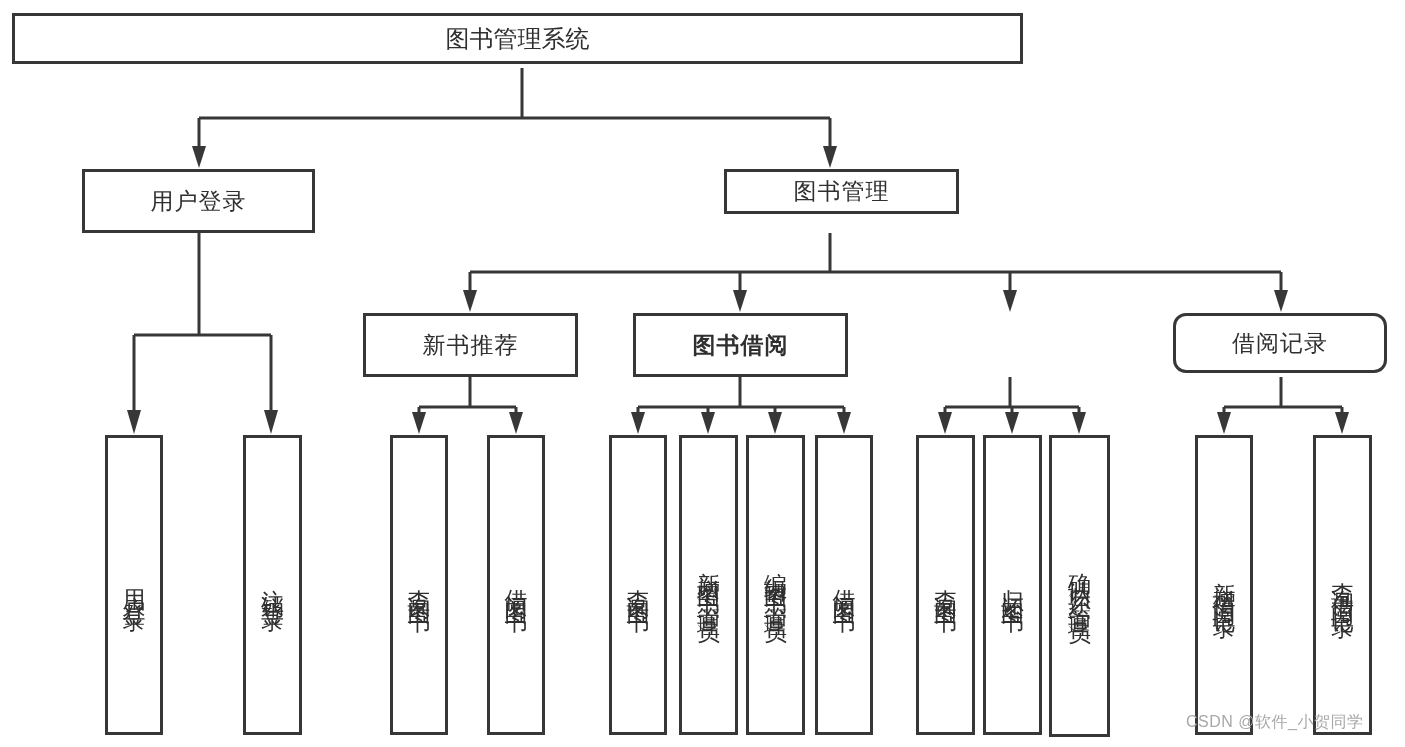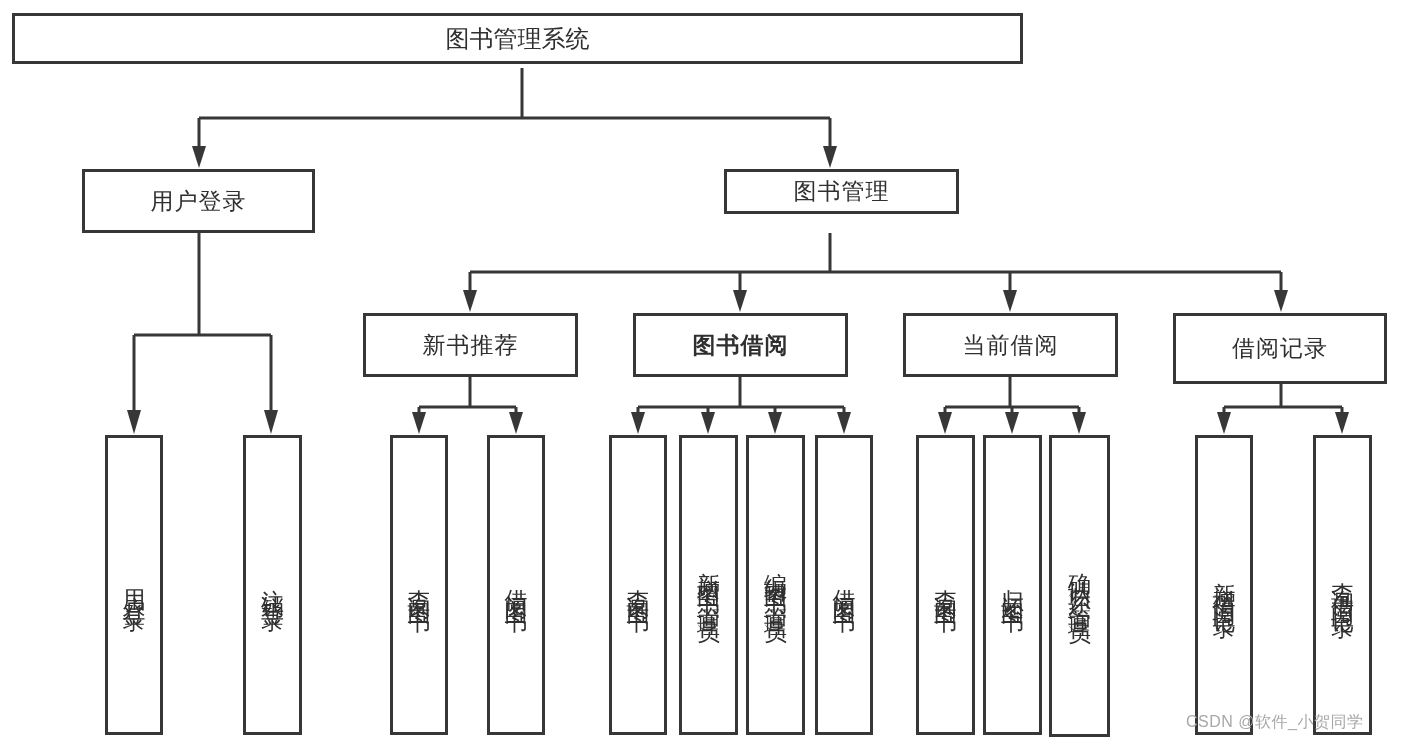--- a/index.html
+++ b/index.html
@@ -129,24 +129,21 @@
   <div class="node hnode" style="left:712px;top:169px;width:235px;height:45px;margin-left:12px;">
     <span>图书管理</span>
   </div>
 
   <div class="node hnode" style="left:363px;top:313px;width:215px;height:64px;justify-content:center;">
     <span>新书推荐</span>
   </div>
   <div class="node hnode" style="left:633px;top:313px;width:215px;height:64px;font-weight:bold;">
     <span>图书借阅</span>
   </div>
-  <div class="node hnode" style="left:903px;top:313px;width:215px;height:64px;">
-    <span>当前借阅</span>
-  </div>
-  <div class="node hnode" style="left:1173px;top:313px;width:214px;height:71px;">
+  <div class="node hnode" style="left:1173px;top:313px;width:214px;height:60px;border-radius:13px;">
     <span>借阅记录</span>
   </div>
 
   <div class="node leaf" style="left:105px;top:435px;width:58px;height:300px;">
     <span>用户登录</span>
   </div>
   <div class="node leaf" style="left:243px;top:435px;width:59px;height:300px;">
     <span>注销登录</span>
   </div>
 

